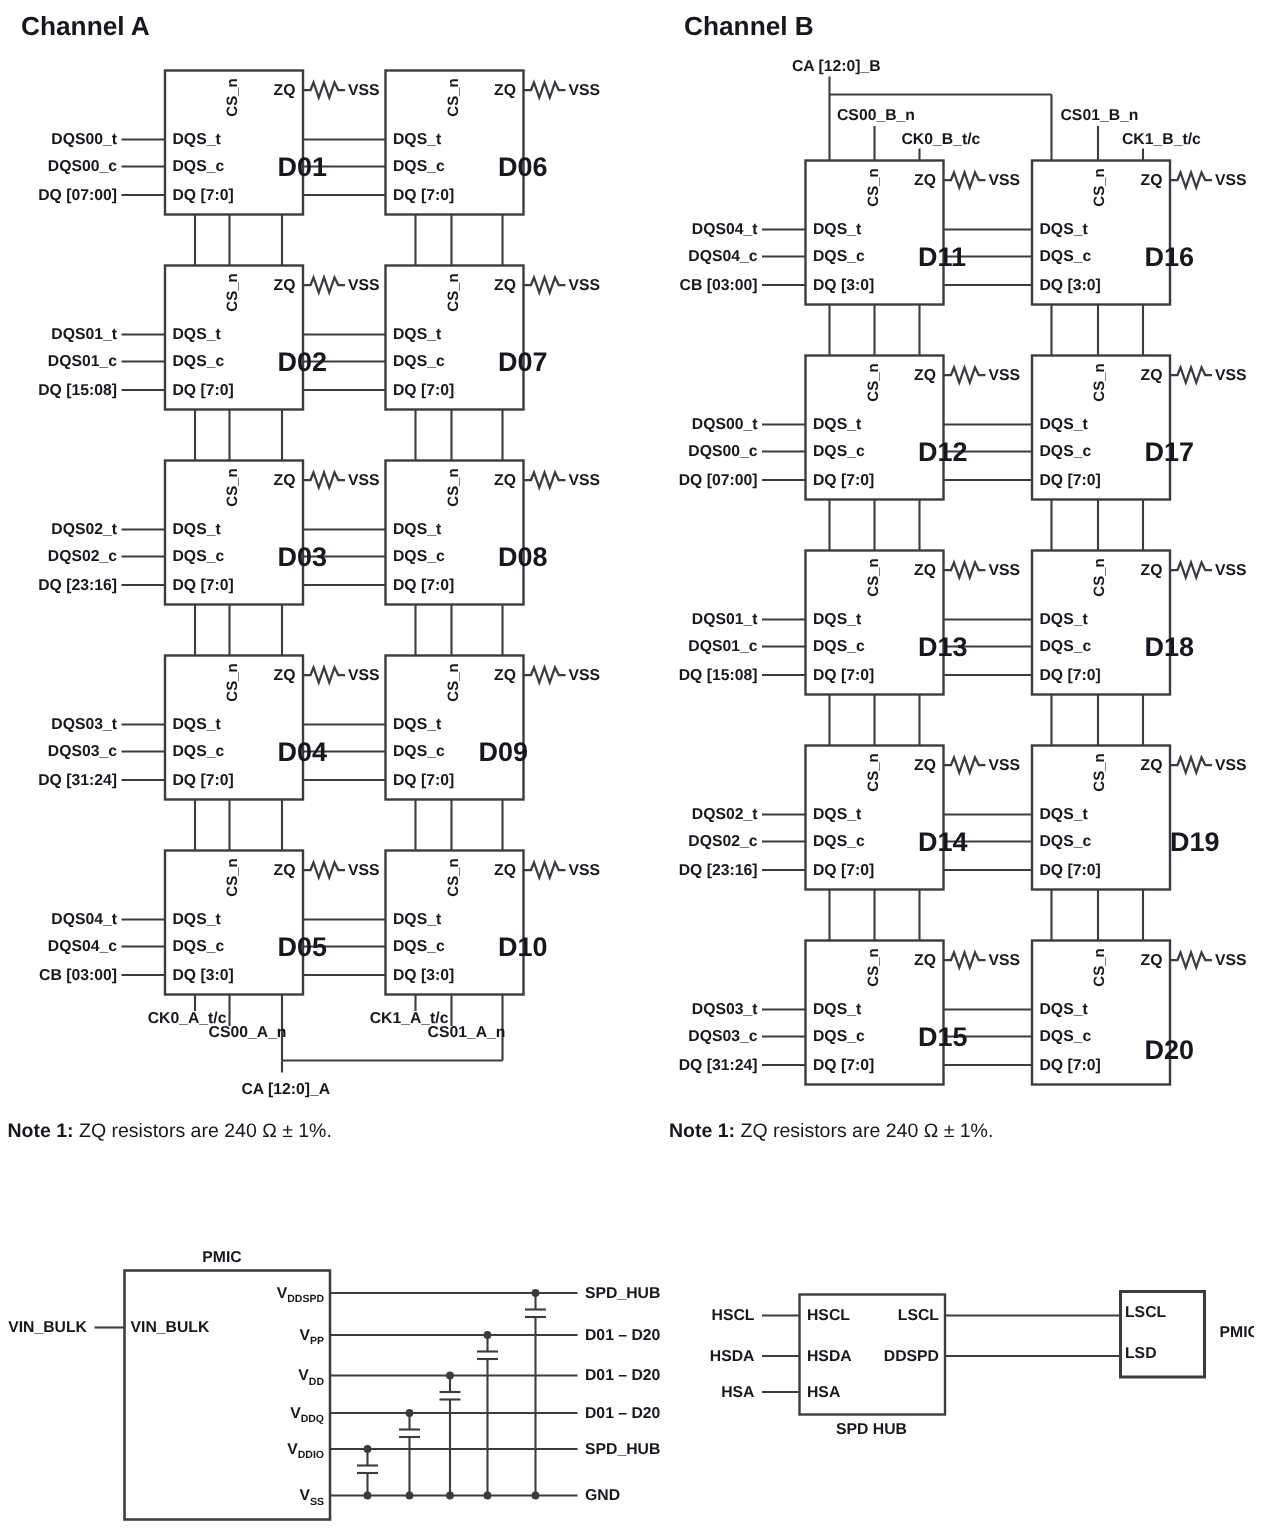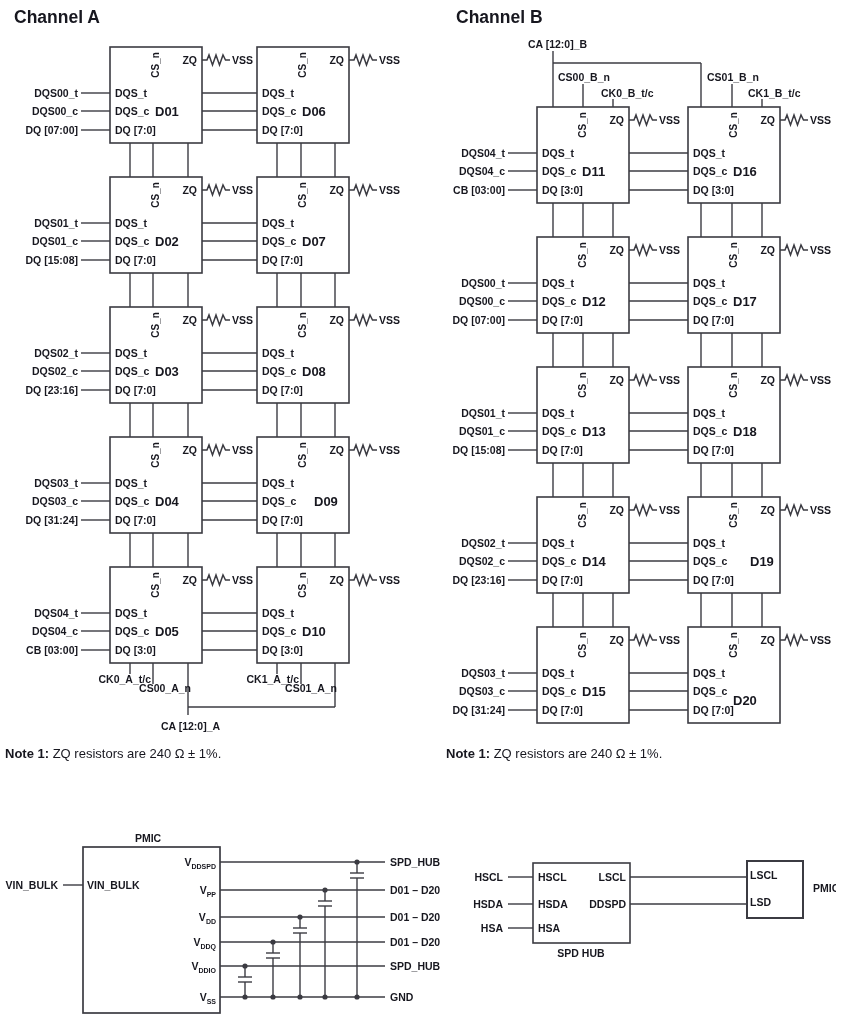--- a/index.html
+++ b/index.html
@@ -2,21 +2,21 @@
 <html><head>
 <meta charset="utf-8">
 <style>
   html,body{margin:0;padding:0;background:#ffffff;}
   #stage{position:relative;width:836px;height:1026px;background:#ffffff;
          font-family:"Liberation Sans",sans-serif;overflow:hidden;}
   #stage svg{position:absolute;left:0;top:0;}
   .lbl{position:absolute;color:#17171f;font-weight:bold;white-space:nowrap;}
   .f10{font-size:10.5px;height:14px;line-height:14px;}
   .f17{font-size:17.5px;height:22px;line-height:22px;}
-  .dev{font-size:13px;height:17px;line-height:17px;}
+  .dev{font-size:18px;height:17px;line-height:17px;margin-left:30px;}
   .cs{transform:rotate(-90deg);transform-origin:center center;text-align:center;
       font-size:10px;height:12px;line-height:12px;width:34px;}
   .note{position:absolute;color:#17171f;font-size:13px;height:17px;line-height:17px;white-space:pre;}
   .note .b{font-weight:bold;}
   sub{font-size:7px;}
 </style>
 </head>
 <body>
 
 <div id="stage">
@@ -288,21 +288,21 @@
     <div class="lbl f10" style="left: 115px; top: 476px;">DQS_t</div>
     <div class="lbl f10" style="left: 115px; top: 494px;">DQS_c</div>
     <div class="lbl f10" style="left: 115px; top: 513px;">DQ [7:0]</div>
     <div class="lbl dev" style="left: 155px; top: 492.5px;">D04</div>
     <div class="lbl cs" style="left: 286px; top: 449px;">CS_n</div>
     <div class="lbl f10" style="left: 309px; top: 443px; width: 35px; text-align: right;">ZQ</div>
     <div class="lbl f10" style="left: 379px; top: 443px;">VSS</div>
     <div class="lbl f10" style="left: 262px; top: 476px;">DQS_t</div>
     <div class="lbl f10" style="left: 262px; top: 494px;">DQS_c</div>
     <div class="lbl f10" style="left: 262px; top: 513px;">DQ [7:0]</div>
-    <div class="lbl dev" style="left: 314px; top: 492.5px;">D09</div>
+    <div class="lbl dev" style="left: 289px; top: 492.5px;">D09</div>
     <div class="lbl f10" style="left: 8px; top: 476px; width: 70px; text-align: right;">DQS03_t</div>
     <div class="lbl f10" style="left: 8px; top: 494px; width: 70px; text-align: right;">DQS03_c</div>
     <div class="lbl f10" style="left: 8px; top: 513px; width: 70px; text-align: right;">DQ [31:24]</div>
     <div class="lbl cs" style="left: 139px; top: 579px;">CS_n</div>
     <div class="lbl f10" style="left: 162px; top: 573px; width: 35px; text-align: right;">ZQ</div>
     <div class="lbl f10" style="left: 232px; top: 573px;">VSS</div>
     <div class="lbl f10" style="left: 115px; top: 606px;">DQS_t</div>
     <div class="lbl f10" style="left: 115px; top: 624px;">DQS_c</div>
     <div class="lbl f10" style="left: 115px; top: 643px;">DQ [3:0]</div>
     <div class="lbl dev" style="left: 155px; top: 622.5px; text-align: right;">D05</div>

